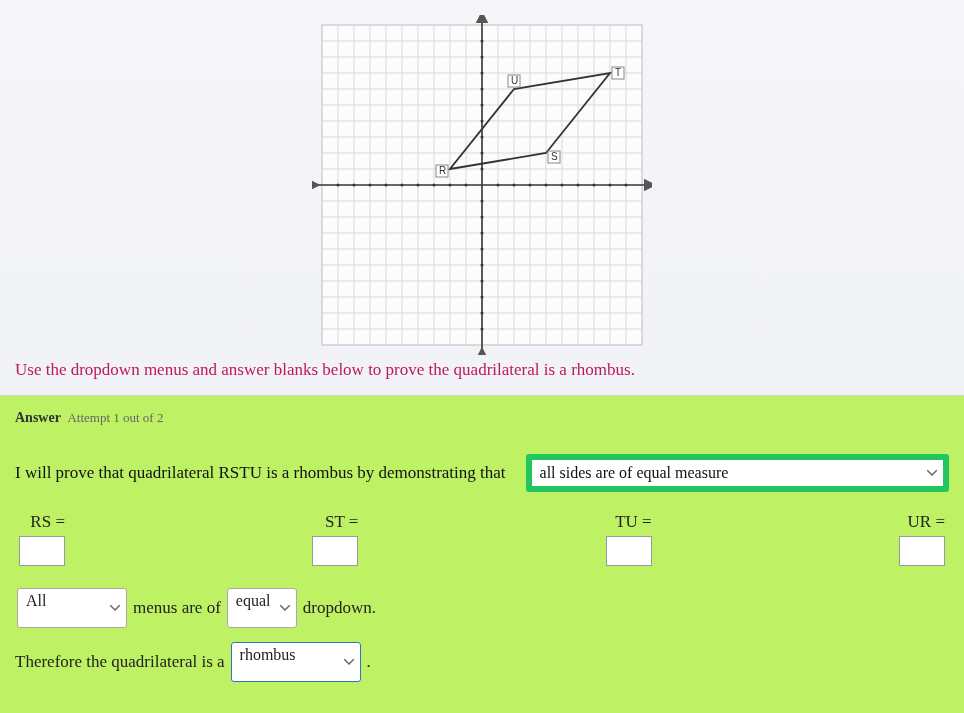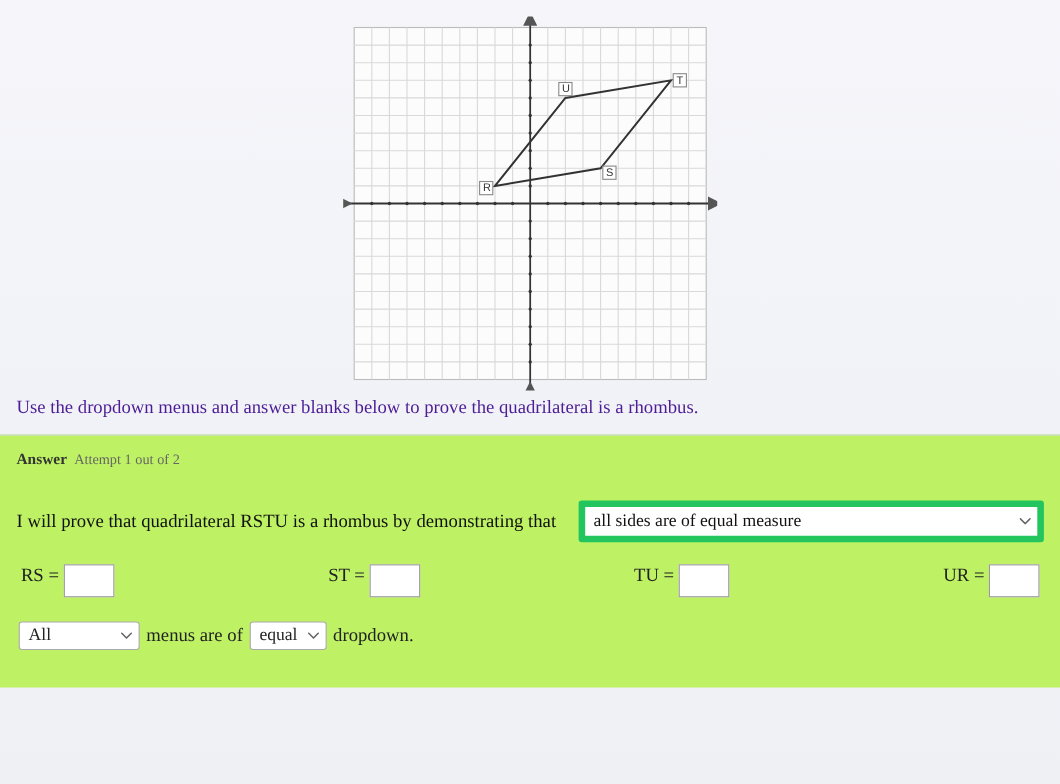--- a/index.html
+++ b/index.html
@@ -11,21 +11,21 @@
       color: #222;
     }
     .graph-area {
       display: flex;
       justify-content: center;
       padding-top: 15px;
     }
     .instruction {
       font-size: 17px;
       padding: 5px 15px 15px 15px;
-      color: #4c1d95;
+      color: #be185d;
     }
     .answer-panel {
       background: #bef264;
       border-top: 1px solid #d0d6de;
       padding: 14px 15px 20px 15px;
     }
     .attempt-line {
       font-size: 13px;
       color: #666;
       margin-bottom: 28px;
@@ -52,21 +52,21 @@
       display: inline-flex;
       align-items: center;
       flex: 1;
       min-width: 200px;
       margin-left: 4px;
     }
     .dropdown {
       background: #fff;
       border: 1px solid #aaa;
       border-radius: 3px;
-      padding: 3px 24px 3px 8px;
+      padding: 3px 24px 17px 8px;
       font-size: 16px;
       font-family: inherit;
       cursor: pointer;
       position: relative;
       display: inline-flex;
       align-items: center;
       margin: 0 2px;
     }
     .dropdown.boxed {
       border: 1.5px solid #2e72d2;
@@ -79,21 +79,21 @@
       pointer-events: none;
     }
     .chevron svg { display: block; }
     .sides-row {
       display: flex;
       justify-content: space-between;
       font-size: 17px;
       margin-bottom: 22px;
       padding: 0 4px;
     }
-    .side-item { display: flex; align-items: flex-start; gap: 4px; }
+    .side-item { display: flex; align-items: flex-end; gap: 4px; flex-direction: column; }
     .blank-input {
       width: 46px;
       height: 30px;
       background: #fff;
       border: 1px solid #999;
       font-size: 16px;
       text-align: center;
       font-family: inherit;
     }
     .sentence-row {
@@ -271,14 +271,26 @@
       <span>equal</span>
       <span class="chevron">
         <svg width="10" height="6">
             <path d="M0,0 L5,5 L10,0" fill="none" stroke="#666" stroke-width="1.4"></path>
           </svg>
       </span>
     </span>
     <span>dropdown.</span>
   </div>
 
+  <div class="sentence-row">
+    <span>Therefore the quadrilateral is a</span>
+    <span class="dropdown boxed conclusion">
+      <span>rhombus</span>
+      <span class="chevron">
+        <svg width="10" height="6">
+            <path d="M0,0 L5,5 L10,0" fill="none" stroke="#666" stroke-width="1.4"></path>
+          </svg>
+      </span>
+    </span>
+    <span>.</span>
+  </div>
 
 </div>
 
 </body></html>

